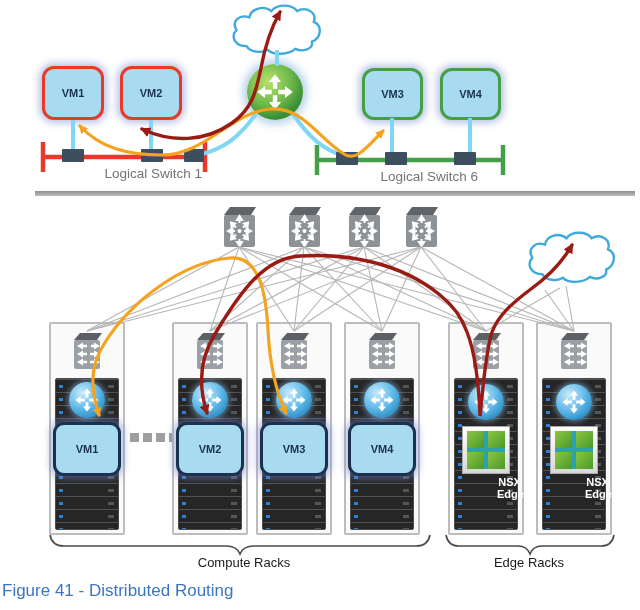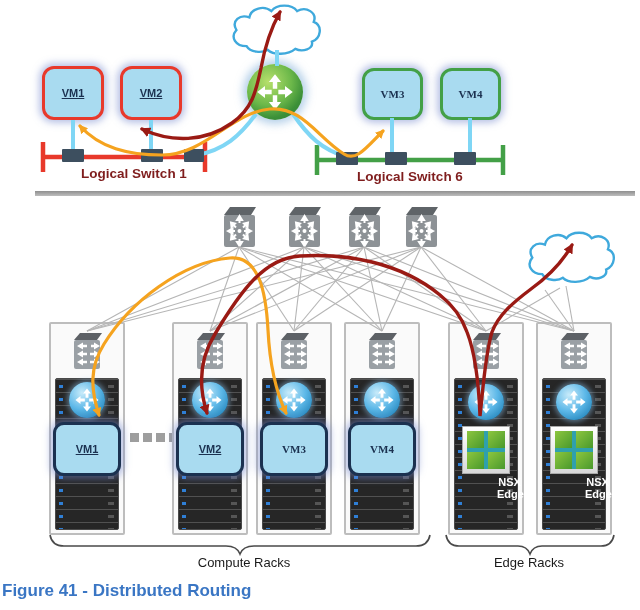--- a/index.html
+++ b/index.html
@@ -3,26 +3,26 @@
 <meta charset="utf-8">
 <style>
   html,body{margin:0;padding:0;background:#fff;}
   body{font-family:"Liberation Sans","DejaVu Sans",sans-serif;}
   #canvas{position:relative;width:640px;height:610px;background:#fff;overflow:hidden;}
   
   .vmbox{position:absolute;width:56px;height:48px;border:3px solid;border-radius:12px;
          background:#a9dbf0;display:flex;align-items:center;justify-content:center;
          font-size:11px;font-weight:bold;color:#1b3150;
          box-shadow:0 0 7px 3px rgba(115,135,205,.5);}
-  .vm-red{border-color:#e8392b;text-decoration:underline;}
-  .vm-green{border-color:#43a047;font-family:Liberation Serif, serif;}
+  .vm-red{border-color:#e8392b;}
+  .vm-green{border-color:#43a047;}
   .router-top{position:absolute;left:247px;top:64px;width:56px;height:56px;border-radius:50%;
       background:radial-gradient(circle at 38% 32%, #b7e06c, #6cb84a 45%, #3c9038 70%, #2a7a3c 100%);
       box-shadow:0 0 9px 4px rgba(120,170,215,.55);display:flex;align-items:center;justify-content:center;}
-  .lbl{position:absolute;color:#7f1d1d;font-size:13.5px;text-align:center;font-weight:bold;}
+  .lbl{position:absolute;color:#737373;font-size:13.5px;text-align:right;}
   .cloud-lbl{position:absolute;color:#111;font-size:15px;font-weight:600;text-align:center;}
   .divider{position:absolute;left:35px;top:191px;width:600px;height:5px;
            background:linear-gradient(#8f8f8f,#bdbdbd);}
   
   .rack{position:absolute;top:322px;width:76px;height:213px;background:#fafafa;
         border:2px solid #bdbdbd;border-radius:2px;box-sizing:border-box;}
   .tor{position:absolute;left:50%;transform:translateX(-50%);top:6px;}
   .stack{position:absolute;left:4px;right:4px;top:54px;bottom:3px;border:1px solid #4a4a4a;border-radius:2px;
          background-color:#262626;
          background-image:repeating-linear-gradient(to bottom, rgba(255,255,255,.20) 0 1px, rgba(0,0,0,0) 1px 13px);}
@@ -38,21 +38,21 @@
       font-size:11px;font-weight:bold;color:#1b3150;box-shadow:0 0 7px 3px rgba(115,135,205,.5);}
   .nsx{position:absolute;left:50%;transform:translateX(-50%);top:102px;width:48px;height:48px;
       background:linear-gradient(#ffffff,#d8d8d8);border:1px solid #aaa;box-sizing:border-box;}
   .nsx .inner{position:absolute;left:4px;top:4px;width:38px;height:38px;background:#2fa0ad;}
   .nsx .q{position:absolute;width:17px;height:17px;background:linear-gradient(135deg,#8dc63f,#49992c);}
   .nsx .q.tl{left:0;top:0;} .nsx .q.tr{right:0;top:0;} .nsx .q.bl{left:0;bottom:0;} .nsx .q.br{right:0;bottom:0;}
   .nsx-lbl{position:absolute;left:0;right:0;top:152px;text-align:center;color:#fff;
       font-size:11px;font-weight:bold;letter-spacing:0;margin-left:47px;}
   .dot{position:absolute;width:9px;height:9px;background:#9e9e9e;top:433px;}
   .brace-lbl{position:absolute;color:#1a1a1a;font-size:13px;text-align:center;}
-  .caption{position:absolute;left:2px;top:581px;color:#3a76c4;font-size:17px;font-weight:bold;}
+  .caption{position:absolute;left:2px;top:581px;color:#3a76c4;font-size:17px;font-weight:normal;}
   .spine{position:absolute;top:205px;width:35px;height:43px;}
   svg{display:block;}
   #overlay{position:absolute;left:0;top:0;z-index:5;pointer-events:none;}
   .layer2{z-index:2;}
 </style>
 </head>
 <body>
 
 <div id="canvas">
 

